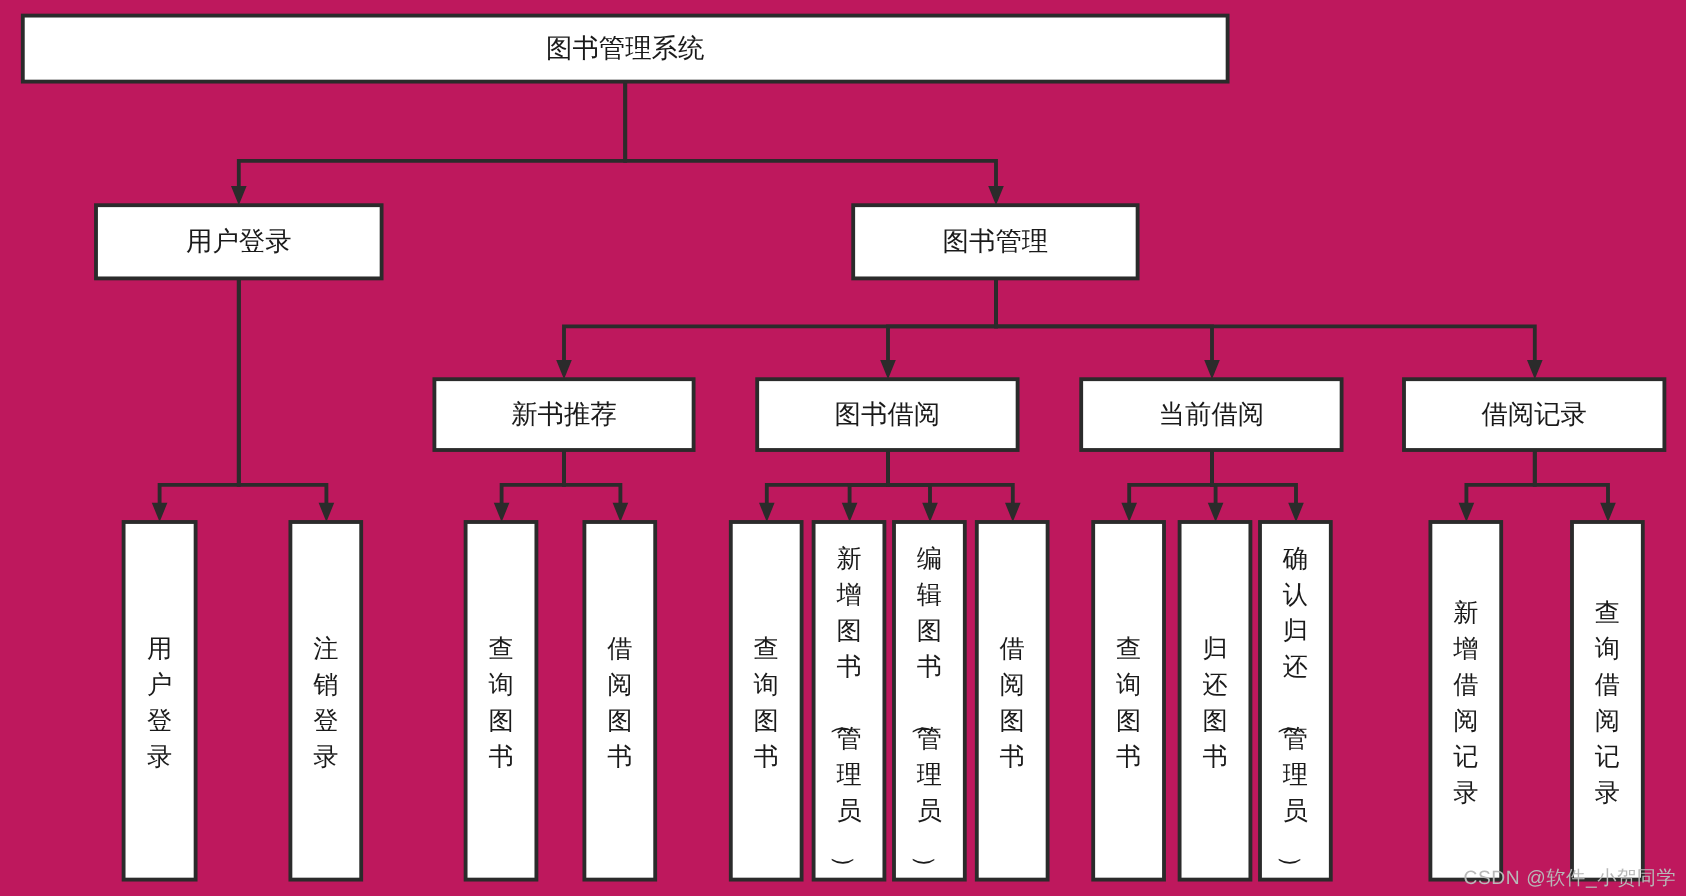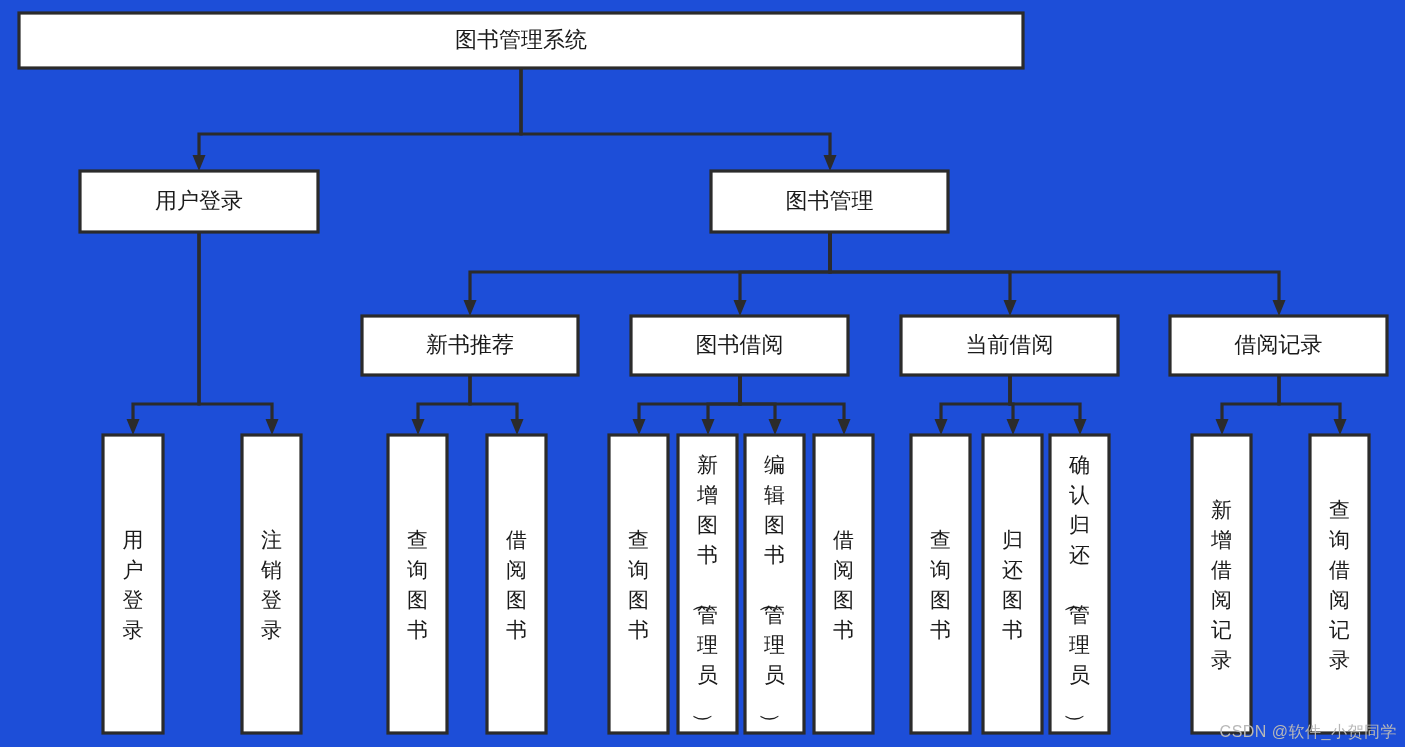--- a/index.html
+++ b/index.html
@@ -2,21 +2,21 @@
 <html><head>
 <meta charset="utf-8">
 <title>图书管理系统功能结构图</title>
 <style>
   html,body{margin:0;padding:0;background:#ffffff;}
   body{
     width:1405px;height:747px;
     font-family:"Liberation Sans","DejaVu Sans",sans-serif;
     overflow:hidden;
   }
-  #diagram-root{position:relative;width:1405px;height:747px;background:#1d4ed8;}
+  #diagram-root{position:relative;width:1405px;height:747px;background:#be185d;}
   svg#diagram-svg{position:absolute;left:0;top:0;width:1405px;height:747px;display:block;}
   .node-box{fill:#ffffff;stroke:#2b2b2b;stroke-width:3.2;}
   .connector{stroke:#2b2b2b;stroke-width:3.2;fill:none;stroke-linecap:butt;}
   .arrow-head{fill:#2b2b2b;stroke:none;}
   .node-label{
     font-family:"Liberation Sans","DejaVu Sans",sans-serif;
     font-size:22px;fill:#1a1a1a;
     text-anchor:middle;dominant-baseline:middle;
     white-space:pre;
   }

